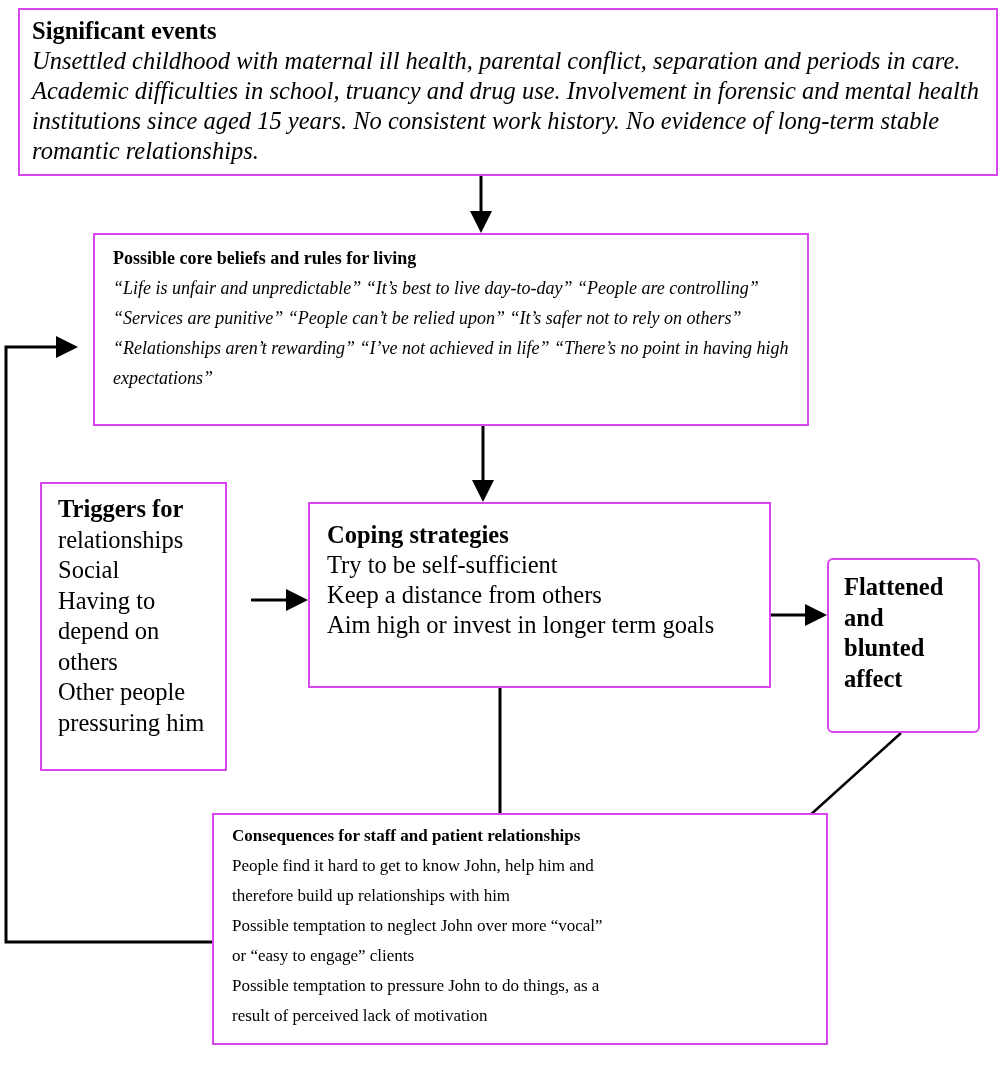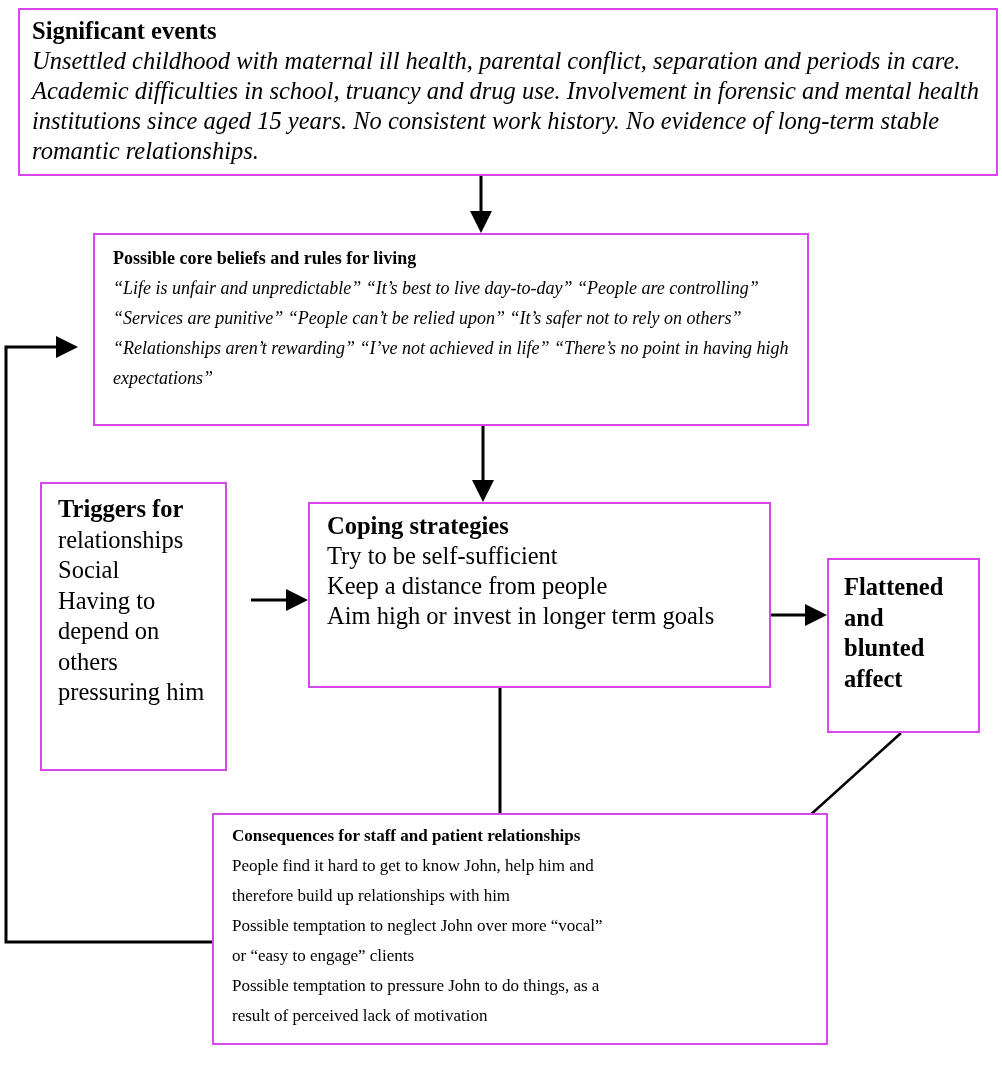--- a/index.html
+++ b/index.html
@@ -52,25 +52,25 @@
   #box-triggers {
     left: 40px; top: 482px; width: 187px; height: 289px;
     font-size: 24.5px; line-height: 30.5px;
   }
   #box-triggers .box-inner { padding-left: 16px; padding-top: 10px; }
 
   #box-coping {
     left: 308px; top: 502px; width: 463px; height: 186px;
     font-size: 24.5px; line-height: 30px;
   }
-  #box-coping .box-inner { padding-left: 17px; padding-top: 7px; }
+  #box-coping .box-inner { padding-left: 17px; padding-top: 16px; }
 
   #box-flattened {
     left: 827px; top: 558px; width: 153px; height: 175px;
-    font-size: 24.5px; line-height: 30.5px;
+    font-size: 24.5px; line-height: 30.5px; border-radius: 6px;
   }
   #box-flattened .box-inner { padding-left: 15px; padding-top: 12px; }
   #box-flattened .b-line { font-weight: bold; }
 
   #box-consequences {
     left: 212px; top: 813px; width: 616px; height: 232px;
     font-size: 17px; line-height: 30px;
   }
   #box-consequences .box-inner { padding-left: 18px; padding-top: 6px; }
 
@@ -145,29 +145,30 @@
     </div>
   </div>
 
   <div class="box" id="box-triggers">
     <div class="box-inner">
       <span class="b-title">Triggers for</span>
       <span class="b-line">relationships</span>
       <span class="b-line">Social</span>
       <span class="b-line">Having to</span>
       <span class="b-line">depend on others</span>
+      <span class="b-line">Other people</span>
       <span class="b-line">pressuring him</span>
     </div>
   </div>
 
   <div class="box" id="box-coping">
     <div class="box-inner">
       <span class="b-title">Coping strategies</span>
       <span class="b-line">Try to be self-sufficient</span>
-      <span class="b-line">Keep a distance from people</span>
+      <span class="b-line">Keep a distance from others</span>
       <span class="b-line">Aim high or invest in longer term goals</span>
     </div>
   </div>
 
   <div class="box" id="box-flattened">
     <div class="box-inner">
       <span class="b-line">Flattened</span>
       <span class="b-line">and</span>
       <span class="b-line">blunted</span>
       <span class="b-line">affect</span>

